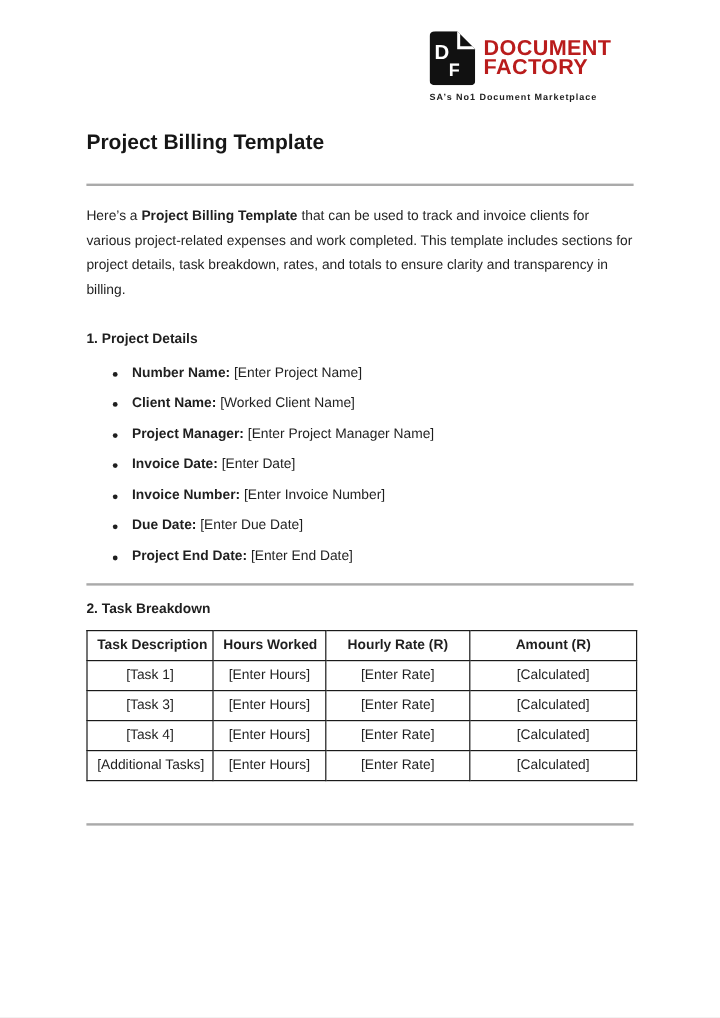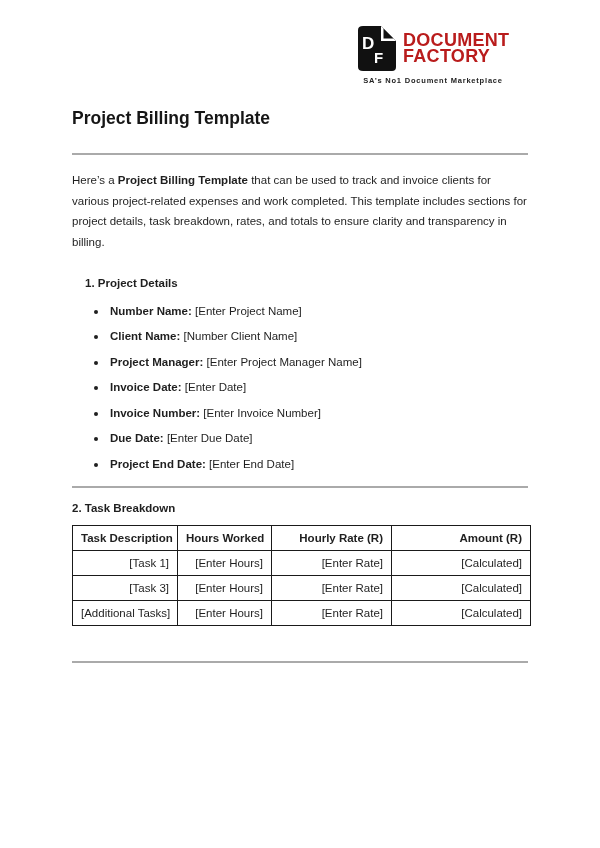--- a/index.html
+++ b/index.html
@@ -24,21 +24,21 @@
   .logo-mark { width: 38px; height: 45px; flex: 0 0 auto; }
   .logo-name {
     font-weight: bold;
     font-size: 18px;
     line-height: 15.5px;
     letter-spacing: 0.3px;
     color: #b91c1c;
   }
   .logo-tagline {
     margin-top: 5px;
-    text-align: center;
+    text-align: left;
     font-size: 7.5px;
     font-weight: bold;
     letter-spacing: 0.8px;
     color: #222222;
     white-space: nowrap;
   }
   
   .content { padding: 0 72px; }
   .doc-title {
     margin-top: 106px;
@@ -60,21 +60,21 @@
     font-size: 11.5px;
     line-height: 20.7px;
     color: #1f1f1f;
   }
   .intro b, .bullet-label, .section-heading, th { font-weight: bold; }
   .section-heading {
     font-size: 11.5px;
     line-height: 14px;
     color: #1f1f1f;
   }
-  .heading-1 { margin-top: 23px; margin-left: 13px; }
+  .heading-1 { margin-top: 23px; }
   .heading-2 { margin-top: 13px; }
   ul.details {
     margin-top: 9px;
     list-style: none;
   }
   ul.details li {
     position: relative;
     padding-left: 38px;
     font-size: 11.5px;
     line-height: 25.5px;
@@ -94,21 +94,21 @@
     margin-top: 10px;
     border-collapse: collapse;
     table-layout: fixed;
     width: 458px;
     font-size: 11.5px;
   }
   table.task-table th, table.task-table td {
     border: 1.5px solid #1a1a1a;
     height: 25px;
     padding: 2px 8px;
-    text-align: right;
+    text-align: center;
     vertical-align: middle;
     color: #1f1f1f;
     white-space: nowrap;
     overflow: hidden;
   }
   .col-1 { width: 105px; }
   .col-2 { width: 94px; }
   .col-3 { width: 120px; }
   .col-4 { width: 139px; }
 </style>
@@ -137,21 +137,21 @@
   <div class="content">
 
     <h1 class="doc-title">Project Billing Template</h1>
     <hr class="rule rule-1">
 
     <p class="intro"><span>Here’s a </span><b>Project Billing Template</b><span> that can be used to track and invoice clients for various project-related expenses and work completed. This template includes sections for project details, task breakdown, rates, and totals to ensure clarity and transparency in billing.</span></p>
 
     <h2 class="section-heading heading-1">1. Project Details</h2>
     <ul class="details">
       <li><span class="bullet-label">Number Name:</span>&nbsp;<span>[Enter Project Name]</span></li>
-      <li><span class="bullet-label">Client Name:</span>&nbsp;<span>[Number Client Name]</span></li>
+      <li><span class="bullet-label">Client Name:</span>&nbsp;<span>[Worked Client Name]</span></li>
       <li><span class="bullet-label">Project Manager:</span>&nbsp;<span>[Enter Project Manager Name]</span></li>
       <li><span class="bullet-label">Invoice Date:</span>&nbsp;<span>[Enter Date]</span></li>
       <li><span class="bullet-label">Invoice Number:</span>&nbsp;<span>[Enter Invoice Number]</span></li>
       <li><span class="bullet-label">Due Date:</span>&nbsp;<span>[Enter Due Date]</span></li>
       <li><span class="bullet-label">Project End Date:</span>&nbsp;<span>[Enter End Date]</span></li>
     </ul>
 
     <hr class="rule rule-2">
 
     <h2 class="section-heading heading-2">2. Task Breakdown</h2>
@@ -172,20 +172,26 @@
           <td>[Enter Rate]</td>
           <td>[Calculated]</td>
         </tr>
         <tr>
           <td>[Task 3]</td>
           <td>[Enter Hours]</td>
           <td>[Enter Rate]</td>
           <td>[Calculated]</td>
         </tr>
         <tr>
+          <td>[Task 4]</td>
+          <td>[Enter Hours]</td>
+          <td>[Enter Rate]</td>
+          <td>[Calculated]</td>
+        </tr>
+        <tr>
           <td>[Additional Tasks]</td>
           <td>[Enter Hours]</td>
           <td>[Enter Rate]</td>
           <td>[Calculated]</td>
         </tr>
       </tbody>
     </table>
 
     <hr class="rule rule-3">
   </div>

